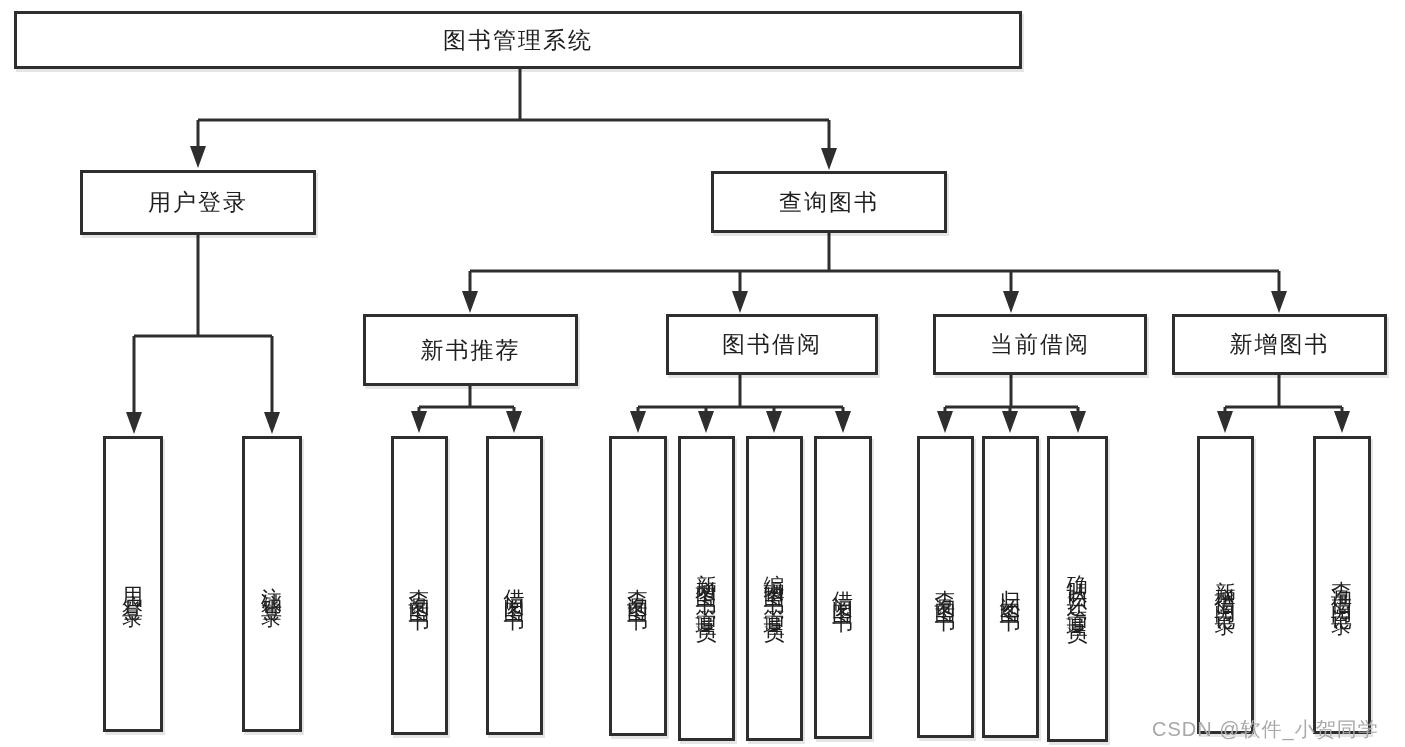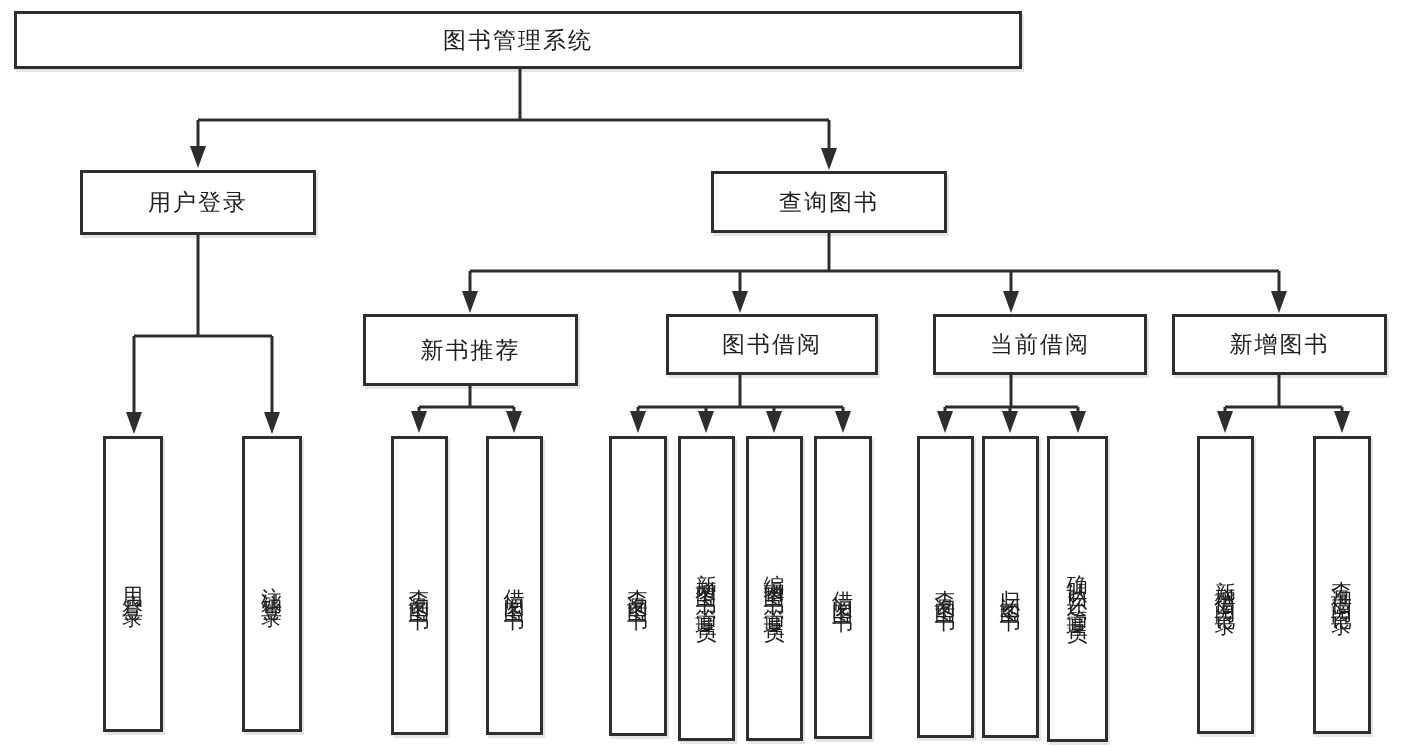--- a/index.html
+++ b/index.html
@@ -159,14 +159,15 @@
     <span class="vlabel">确认归还（管理员）</span>
   </div>
 
   <div class="box" style="left:1197px;top:436px;width:57px;height:298px">
     <span class="vlabel">新增借阅记录</span>
   </div>
   <div class="box" style="left:1313px;top:436px;width:58px;height:298px">
     <span class="vlabel">查询借阅记录</span>
   </div>
 
+  <div class="watermark">CSDN @软件_小贺同学</div>
 
 </div>
 
 </body></html>

